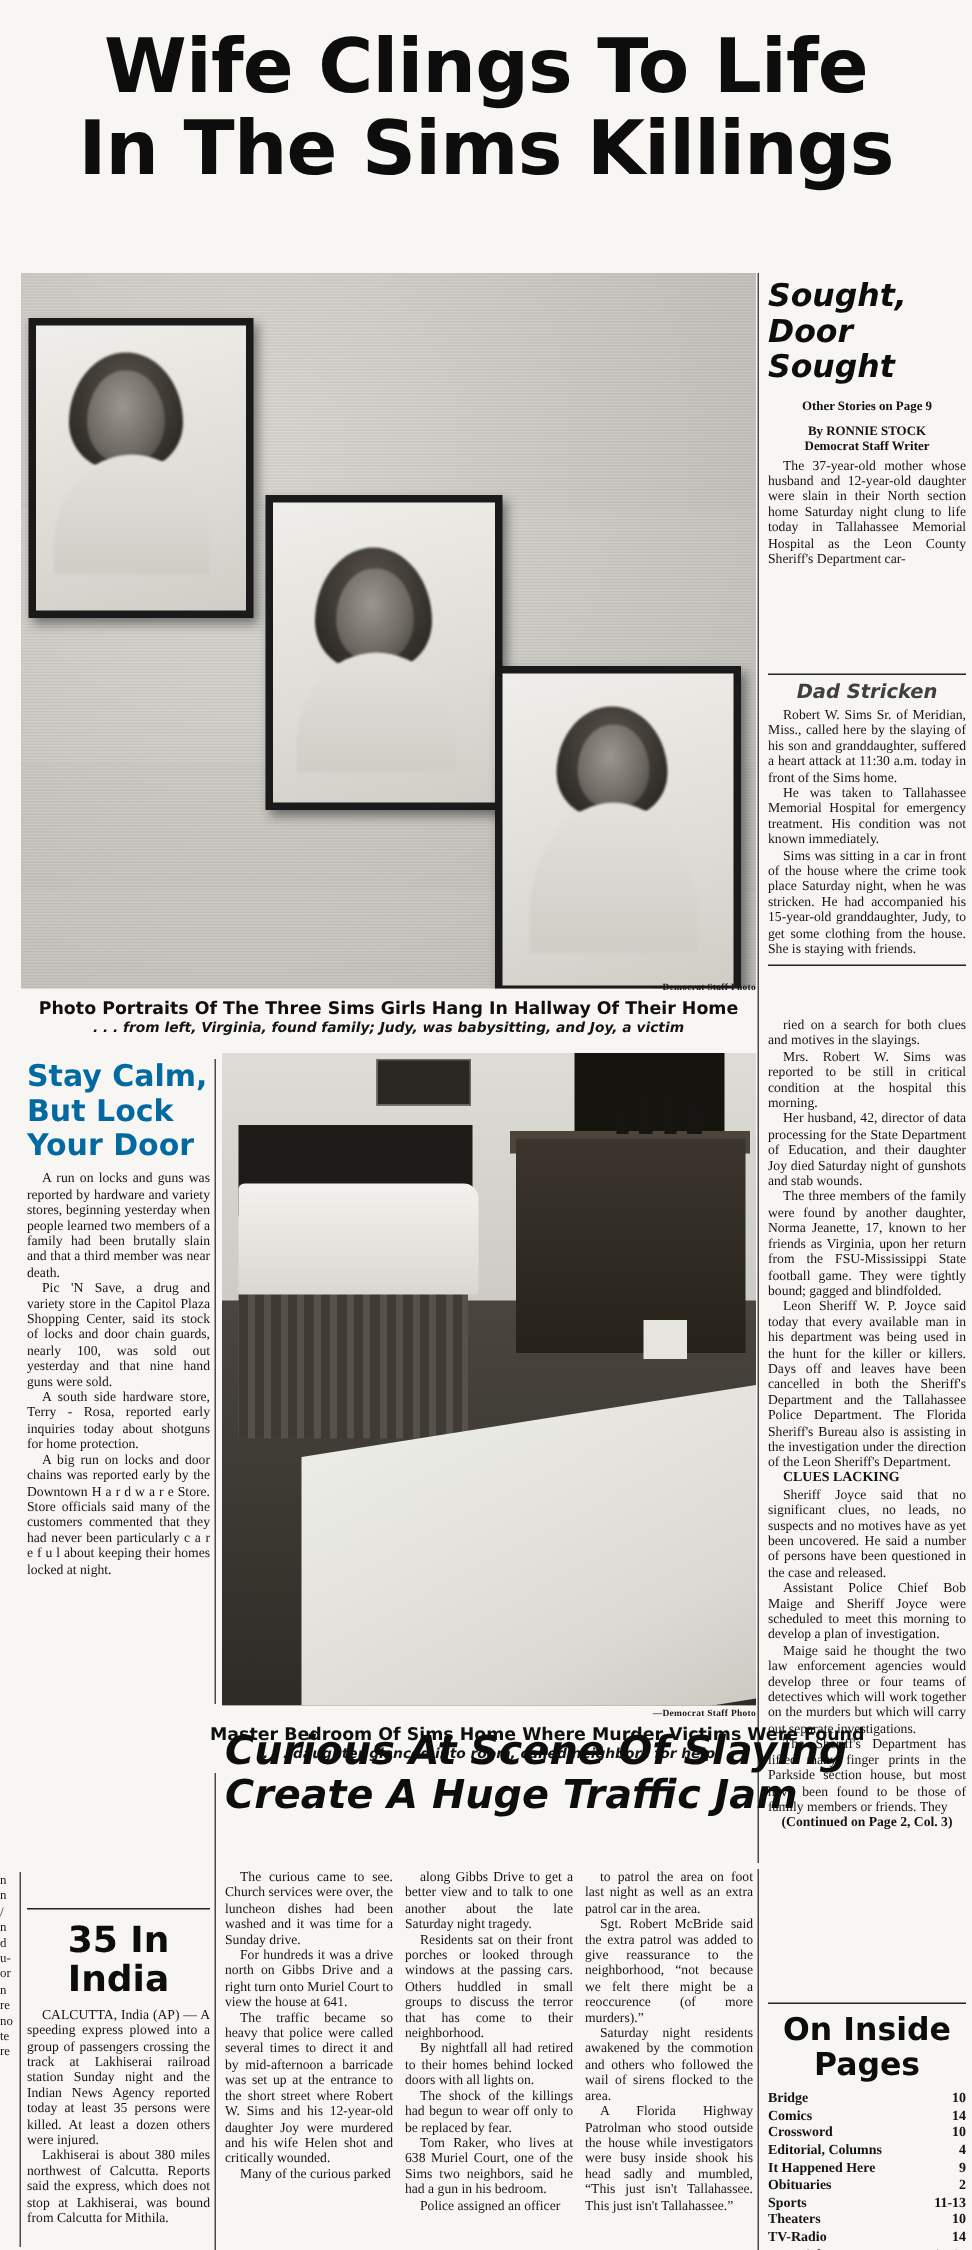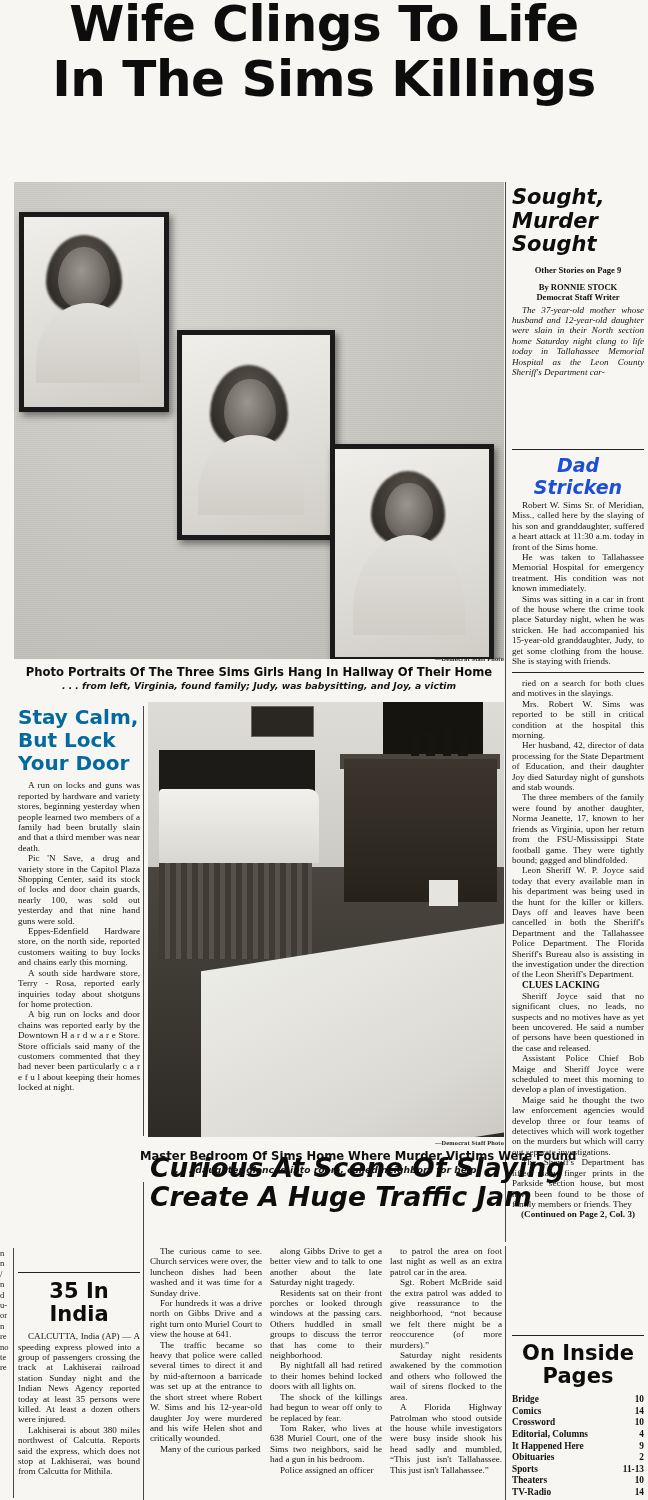--- a/index.html
+++ b/index.html
@@ -17,21 +17,21 @@
   }
   .page {
     position: relative;
     width: 648px;
     height: 1500px;
     background: #f7f6f2;
   }
 
   
   .masthead {
-    padding: 0 10px 2px 10px;
+    padding: 20px 10px 2px 10px;
   }
   .masthead .hl {
     font-family: "DejaVu Sans", sans-serif;
     font-weight: 700;
     font-size: 50px;
     line-height: 0.97;
     letter-spacing: -0.5px;
     text-align: center;
     color: #0d0d0d;
     white-space: nowrap;
@@ -145,22 +145,22 @@
     font-weight: 700;
     font-style: italic;
     font-size: 21px;
     line-height: 1.12;
     color: #0d0d0d;
   }
   .kicker-italic {
     font-family: "DejaVu Sans", sans-serif;
     font-weight: 700;
     font-style: italic;
-    font-size: 19px;
-    color: #1d4ed8;
+    font-size: 13px;
+    color: #404040;
   }
   .centered-head {
     font-family: "DejaVu Sans", sans-serif;
     font-weight: 700;
     font-size: 21px;
     line-height: 1.1;
     text-align: center;
     color: #0d0d0d;
   }
   .byline-small {
@@ -308,26 +308,26 @@
   </div>
   <div style="position:absolute; left:14px; top:665px; width:490px;">
     <div class="cap-main">Photo Portraits Of The Three Sims Girls Hang In Hallway Of Their Home</div>
     <div class="cap-sub" style="margin-top:1px;">. . . from left, Virginia, found family; Judy, was babysitting, and Joy, a victim</div>
   </div>
 
   <div class="rule-v" style="left:505px; top:182px; height:1060px;"></div>
 
   <div style="position:absolute; left:512px; top:186px; width:132px;">
     <div class="deck-italic">Sought,</div>
-    <div class="deck-italic">Murder</div>
+    <div class="deck-italic">Door</div>
     <div class="deck-italic">Sought</div>
     <div class="byline-small" style="margin-top:8px;">Other Stories on Page 9</div>
     <div class="byline-small" style="margin-top:7px;">By RONNIE STOCK</div>
     <div class="byline-small">Democrat Staff Writer</div>
-    <div class="body-col" style="margin-top:3px;font-style:italic;">
+    <div class="body-col" style="margin-top:3px;">
       <p>The 37-year-old mother whose husband and 12-year-old daughter were slain in their North section home Saturday night clung to life today in Tallahassee Memorial Hospital as the Leon County Sheriff's Department car-</p>
     </div>
   </div>
 
   <div style="position:absolute; left:512px; top:444px; width:132px;">
     <hr class="rule-h">
     <div class="kicker-italic" style="text-align:center;">Dad Stricken</div>
     <div class="body-col" style="margin-top:2px;">
       <p>Robert W. Sims Sr. of Meridian, Miss., called here by the slaying of his son and granddaughter, suffered a heart attack at 11:30 a.m. today in front of the Sims home.</p>
       <p>He was taken to Tallahassee Memorial Hospital for emergency treatment. His condition was not known immediately.</p>
@@ -403,29 +403,28 @@
     </table>
   </div>
 
   <div style="position:absolute; left:18px; top:706px; width:122px;">
     <div class="deck">Stay Calm,</div>
     <div class="deck">But Lock</div>
     <div class="deck">Your Door</div>
     <div class="body-col" style="margin-top:6px;">
       <p>A run on locks and guns was reported by hardware and variety stores, beginning yesterday when people learned two members of a family had been brutally slain and that a third member was near death.</p>
       <p>Pic 'N Save, a drug and variety store in the Capitol Plaza Shopping Center, said its stock of locks and door chain guards, nearly 100, was sold out yesterday and that nine hand guns were sold.</p>
-      <p>Eppes-Edenfield Hardware store, on the north side, reported customers waiting to buy locks and chains early this morning.</p>
       <p>A south side hardware store, Terry - Rosa, reported early inquiries today about shotguns for home protection.</p>
       <p>A big run on locks and door chains was reported early by the Downtown H a r d w a r e Store. Store officials said many of the customers commented that they had never been particularly c a r e f u l about keeping their homes locked at night.</p>
     </div>
   </div>
 
   <div style="position:absolute; left:18px; top:1272px; width:122px;">
     <hr class="rule-h" style="margin:0 0 7px 0;">
-    <div class="centered-head" style="font-size:21px;">35 In India</div>
+    <div class="centered-head" style="font-size:24px;">35 In India</div>
     <div class="body-col" style="margin-top:5px;">
       <p>CALCUTTA, India (AP) — A speeding express plowed into a group of passengers crossing the track at Lakhiserai railroad station Sunday night and the Indian News Agency reported today at least 35 persons were killed. At least a dozen others were injured.</p>
       <p>Lakhiserai is about 380 miles northwest of Calcutta. Reports said the express, which does not stop at Lakhiserai, was bound from Calcutta for Mithila.</p>
     </div>
   </div>
 
   <div class="edge-sliver" style="left:0px; top:1248px; width:11px; height:250px;">
     <div>n</div>
     <div>n</div>
     <div>/</div>

